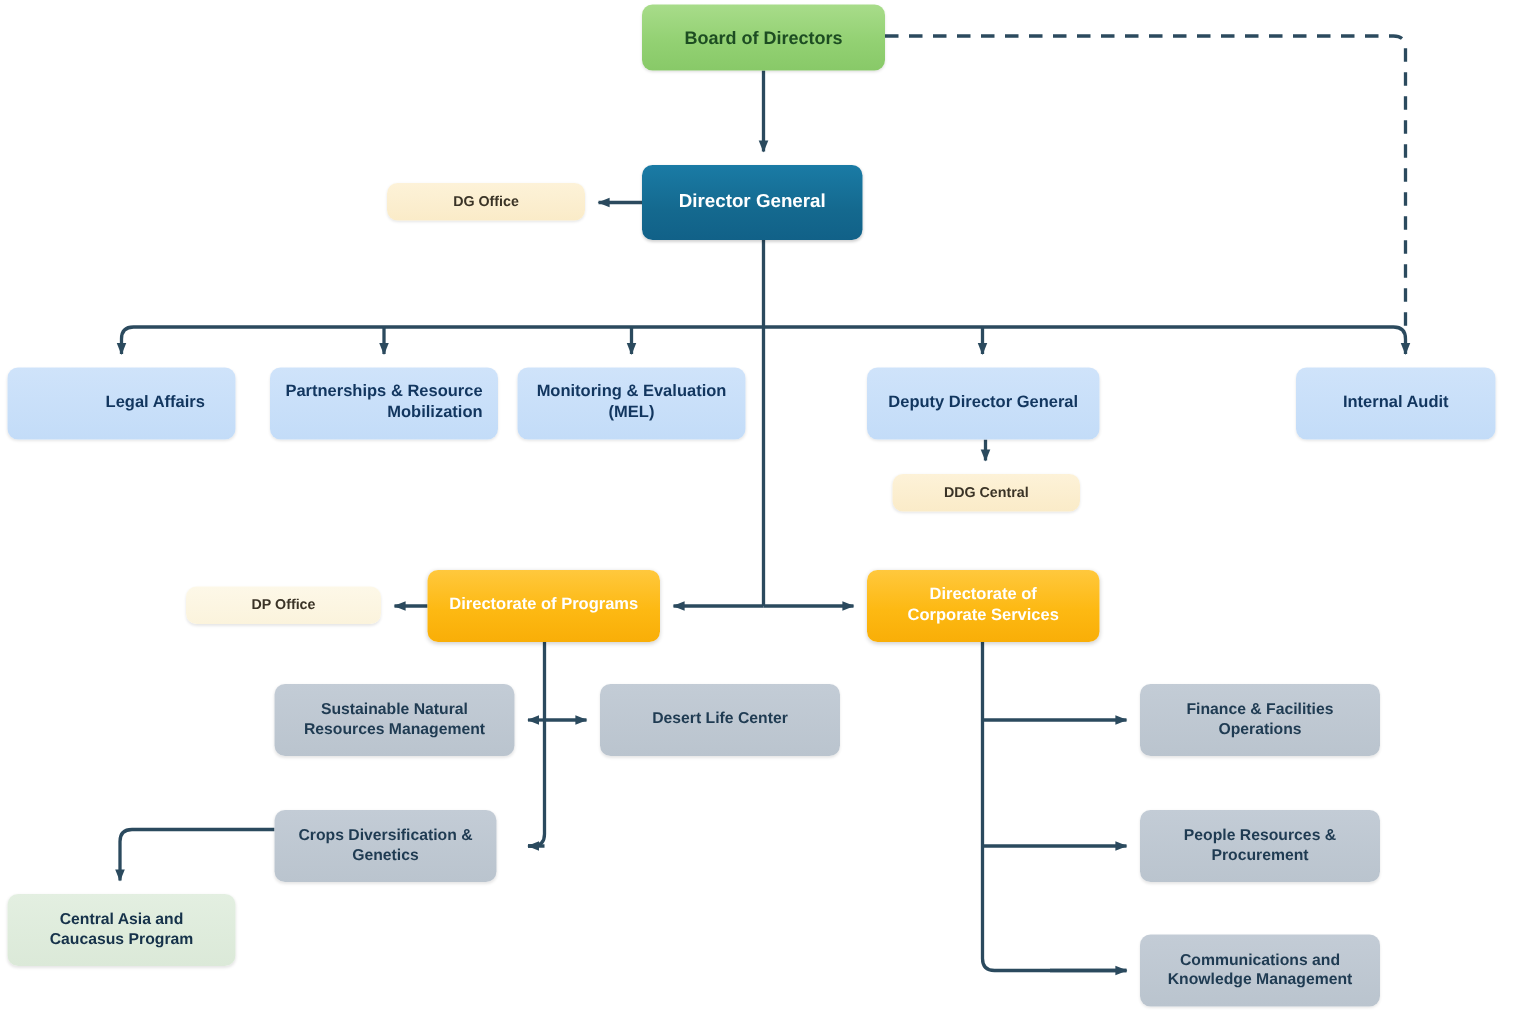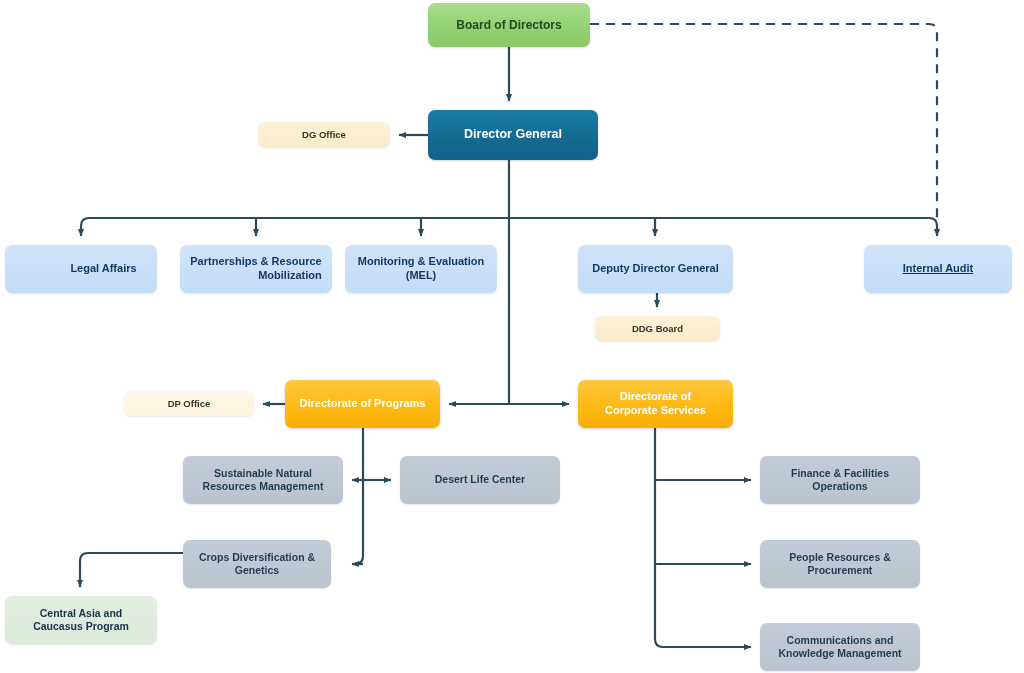--- a/index.html
+++ b/index.html
@@ -109,21 +109,21 @@
       <path d="M655,480 L751,480" marker-end="url(#arrow)"></path>
       <path d="M655,564 L751,564" marker-end="url(#arrow)"></path>
       <path d="M700,647 L751,647" marker-end="url(#arrow)"></path>
     </g>
   </svg>
 
   <div class="node n-green" style="left:428px;top:3px;width:162px;height:44px;">
     <span class="label">Board of Directors</span>
   </div>
 
-  <div class="node n-teal" style="left:428px;top:110px;width:170px;height:50px;">
+  <div class="node n-teal" style="left:428px;top:110px;width:147px;height:50px;">
     <span class="label">Director General</span>
   </div>
 
   <div class="node n-cream" style="left:258px;top:122px;width:132px;height:25px;">
     <span class="label">DG Office</span>
   </div>
 
   <div class="node n-lightblue" style="left:5px;top:245px;width:152px;height:48px;padding-left:45px;">
     <span class="label">Legal Affairs</span>
   </div>
@@ -135,26 +135,26 @@
 
   <div class="node n-lightblue" style="left:345px;top:245px;width:152px;height:48px;">
     <span class="label">Monitoring &amp; Evaluation
 (MEL)</span>
   </div>
 
   <div class="node n-lightblue" style="left:578px;top:245px;width:155px;height:48px;">
     <span class="label">Deputy Director General</span>
   </div>
 
-  <div class="node n-lightblue" style="left:864px;top:245px;width:148px;height:48px;text-decoration:underline;">
+  <div class="node n-lightblue" style="left:864px;top:245px;width:133px;height:48px;">
     <span class="label">Internal Audit</span>
   </div>
 
   <div class="node n-cream" style="left:595px;top:316px;width:125px;height:25px;">
-    <span class="label">DDG Board</span>
+    <span class="label">DDG Central</span>
   </div>
 
   <div class="node n-orange" style="left:285px;top:380px;width:155px;height:48px;">
     <span class="label">Directorate of Programs</span>
   </div>
 
   <div class="node n-orange" style="left:578px;top:380px;width:155px;height:48px;">
     <span class="label">Directorate of
 Corporate Services</span>
   </div>

